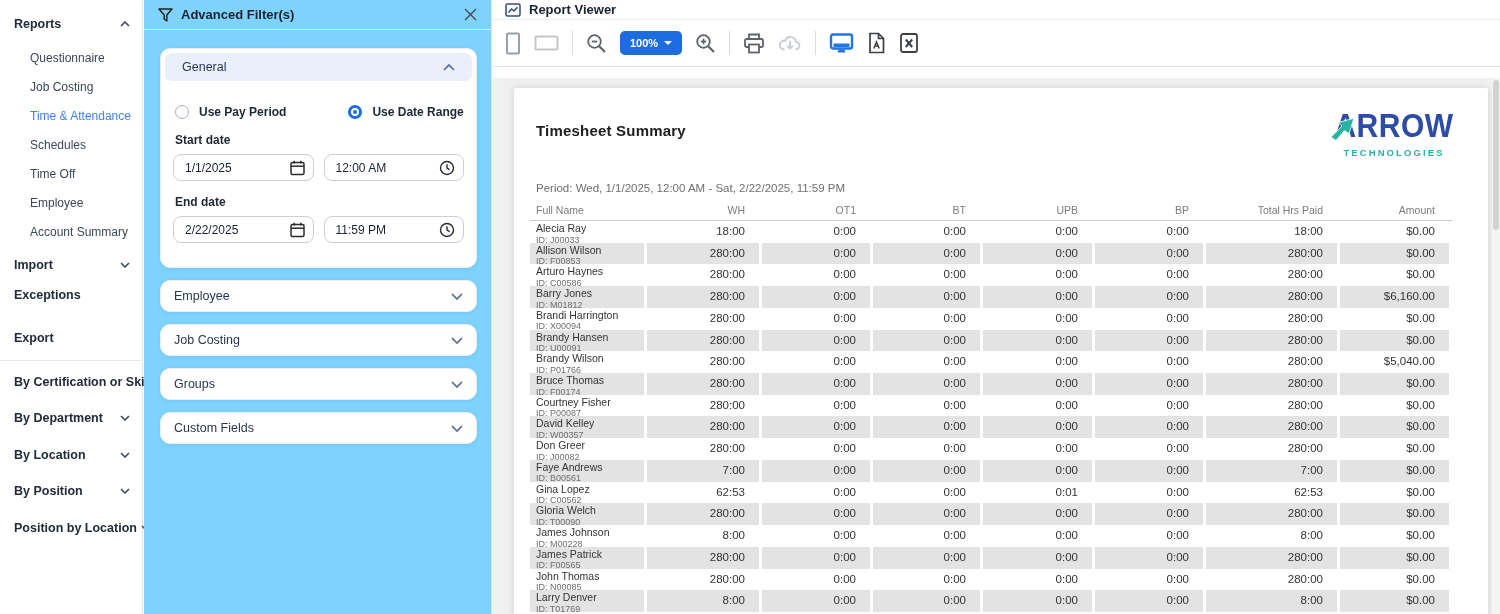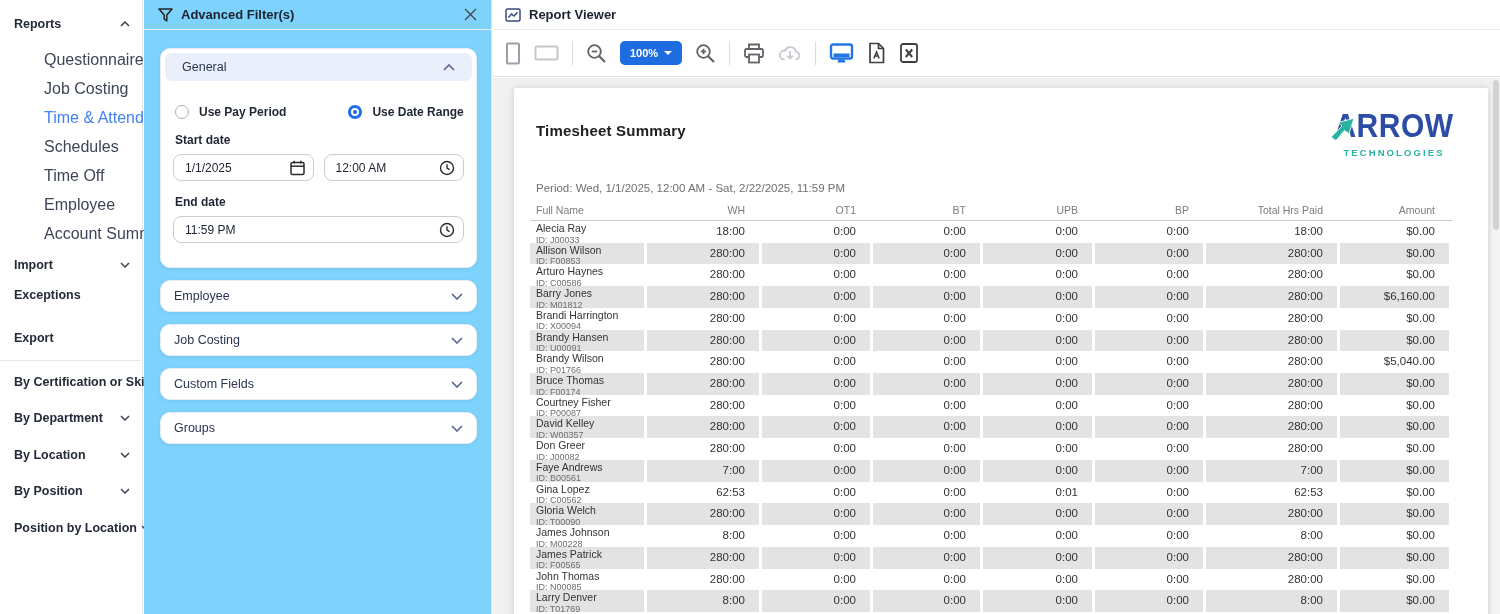--- a/index.html
+++ b/index.html
@@ -7,21 +7,21 @@
               font-family:"Liberation Sans", sans-serif; }
   body { position:relative; }
 
   
   .sidebar { position:absolute; left:0; top:0; width:143px; height:614px;
              background:#fff; border-right:1px solid #e4e4e4; }
   .s-item { position:absolute; left:14px; right:12px; display:flex;
             justify-content:space-between; align-items:center;
             font-size:12.5px; color:#232a38; cursor:pointer; white-space:nowrap; }
   .s-item.bold { font-weight:bold; }
-  .s-item.sub { left:44px; font-size:16px; font-weight:normal; color:#3d4557; }
+  .s-item.sub { left:30px; font-size:12px; font-weight:normal; color:#3d4557; }
   .s-item.sub.active { color:#4380f0; }
   .s-divider { position:absolute; left:0; right:1px; height:1px; background:#e6e6e6; }
   .chev { flex:0 0 auto; margin-left:4px; }
 
   
   .filter-panel { position:absolute; left:144px; top:0; width:348px; height:614px;
                   background:#7dd3fc; border-right:1px solid #e2e2e2; }
   .fp-header { height:30px; display:flex; align-items:center; gap:8px;
                padding:0 14px; border-bottom:1px solid #ececec; }
   .fp-title { font-size:13px; font-weight:bold; color:#1b2230; }
@@ -52,21 +52,21 @@
   .finput input { width:100%; height:100%; border:none; background:none; outline:none;
                   padding:0 30px 0 11px; font-size:12px; color:#1b2230;
                   font-family:"Liberation Sans", sans-serif; }
   .finput .icn { position:absolute; right:8px; top:5px; pointer-events:none; }
   .collapsed-card { margin-top:12px; height:32px; display:flex; align-items:center;
                     justify-content:space-between; padding:0 13px; cursor:pointer; }
   .collapsed-card .lbl { font-size:12.5px; color:#2a3550; }
 
   
   .viewer { position:absolute; left:493px; top:0; right:0; height:614px; background:#fff; }
-  .v-header { height:30px; display:flex; align-items:center; gap:8px; padding:0 12px;
+  .v-header { height:20px; display:flex; align-items:center; gap:8px; padding:0 12px;
               border-bottom:1px solid #ececec; }
   .v-title { font-size:13px; font-weight:bold; color:#1b2230; }
   .toolbar { height:47px; display:flex; align-items:center; gap:13px; padding:0 0 0 12px;
              border-bottom:1px solid #e2e2e2; }
   .tb-div { width:1px; height:24px; background:#dcdcdc; }
   .tb-ic { display:flex; align-items:center; cursor:pointer; }
   .zoom-btn { background:#1d6ce0; color:#fff; font-size:11px; font-weight:bold;
               padding:6px 10px; border-radius:5px; display:flex; align-items:center;
               gap:6px; cursor:pointer; }
   .caret-down { width:0; height:0; border-left:4px solid transparent;
@@ -237,20 +237,29 @@
             <svg class="icn" width="16" height="16" viewBox="0 0 16 16">
                 <circle cx="8" cy="8" r="6.5" fill="none" stroke="#2b2b2b" stroke-width="1.4"></circle>
                 <path d="M8,4.2 V8 L10.6,9.6" fill="none" stroke="#2b2b2b" stroke-width="1.4"></path>
               </svg>
           </div>
         </div>
 
         <div class="flabel">End date</div>
         <div class="f-row">
           <div class="finput">
+            <input readonly="" value="2/22/2025" style="">
+            <svg class="icn" width="15" height="16" viewBox="0 0 15 16">
+                <rect x="1" y="2.5" width="13" height="12" rx="1.5" fill="none" stroke="#2b2b2b" stroke-width="1.5"></rect>
+                <line x1="1" y1="6.2" x2="14" y2="6.2" stroke="#2b2b2b" stroke-width="1.5"></line>
+                <line x1="4.2" y1="0.8" x2="4.2" y2="3.6" stroke="#2b2b2b" stroke-width="1.5"></line>
+                <line x1="10.8" y1="0.8" x2="10.8" y2="3.6" stroke="#2b2b2b" stroke-width="1.5"></line>
+              </svg>
+          </div>
+          <div class="finput">
             <input readonly="" value="11:59 PM" style="">
             <svg class="icn" width="16" height="16" viewBox="0 0 16 16">
                 <circle cx="8" cy="8" r="6.5" fill="none" stroke="#2b2b2b" stroke-width="1.4"></circle>
                 <path d="M8,4.2 V8 L10.6,9.6" fill="none" stroke="#2b2b2b" stroke-width="1.4"></path>
               </svg>
           </div>
         </div>
       </div>
     </div>
 
@@ -260,27 +269,27 @@
           <polyline points="1,1 6,6 11,1" fill="none" stroke="#5a6a90" stroke-width="1.7"></polyline>
         </svg>
     </div>
     <div class="card collapsed-card">
       <span class="lbl">Job Costing</span>
       <svg width="12" height="7" viewBox="0 0 12 7">
           <polyline points="1,1 6,6 11,1" fill="none" stroke="#5a6a90" stroke-width="1.7"></polyline>
         </svg>
     </div>
     <div class="card collapsed-card">
-      <span class="lbl">Custom Fields</span>
+      <span class="lbl">Groups</span>
       <svg width="12" height="7" viewBox="0 0 12 7">
           <polyline points="1,1 6,6 11,1" fill="none" stroke="#5a6a90" stroke-width="1.7"></polyline>
         </svg>
     </div>
     <div class="card collapsed-card">
-      <span class="lbl">Groups</span>
+      <span class="lbl">Custom Fields</span>
       <svg width="12" height="7" viewBox="0 0 12 7">
           <polyline points="1,1 6,6 11,1" fill="none" stroke="#5a6a90" stroke-width="1.7"></polyline>
         </svg>
     </div>
   </div>
 </div>
 
 <div class="viewer">
   <div class="v-header">
     <svg width="16" height="14" viewBox="0 0 16 14">

